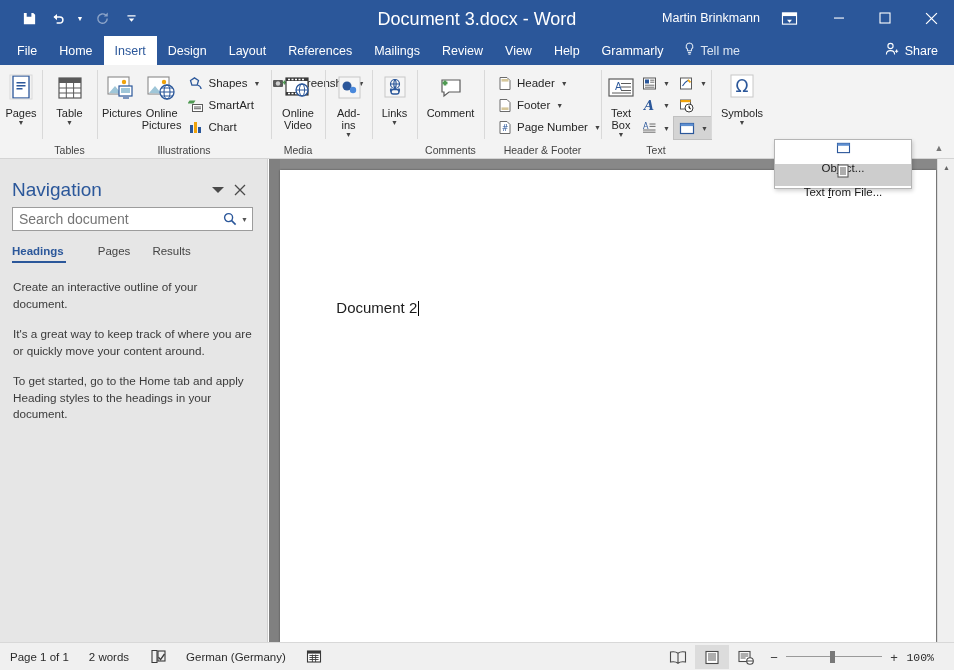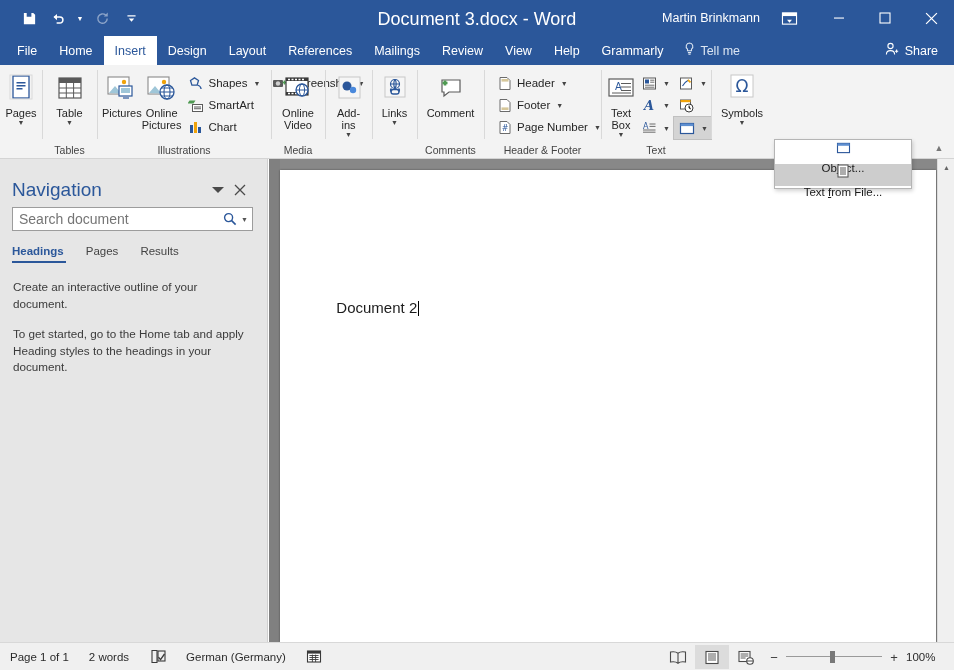--- a/index.html
+++ b/index.html
@@ -155,21 +155,21 @@
     background: #ffffff; border: 1px solid #9c9c9c; padding: 0 2px 0 6px;
   }
   .nav-search input {
     flex: 1; border: none; outline: none; font-size: 14px;
     font-family: Liberation Sans, sans-serif; color: #3a3a3a; background: transparent;
   }
   .nav-search .sic { width: 18px; display: flex; align-items: center; justify-content: center; color: #2b579a; }
   .nav-search .scar { width: 11px; font-size: 7px; color: #555; text-align: center; }
   .nav-tabs { display: flex; gap: 0; padding: 12px 0 0 12px; }
   .nav-tab { font-size: 11.5px; color: #444; padding: 2px 12px 4px 0; margin-right: 10px; }
-  .nav-tab.active { color: #2b579a; font-weight: bold; border-bottom: 2px solid #2b579a; padding-right: 2px; margin-right: 20px; }
+  .nav-tab.active { color: #2b579a; font-weight: bold; border-bottom: 2px solid #2b579a; padding-right: 2px; margin-right: 32px; }
   .nav-body { padding: 16px 14px 0 13px; }
   .nav-body p { font-size: 11.7px; color: #3b3b3b; line-height: 16.5px; margin-bottom: 14px; }
 
   
   .docarea {
     position: absolute; left: 269px; top: 159px; width: 685px; height: 483px;
     background: #888888;
   }
   .doc-gutter-l { position: absolute; left: 0; top: 0; width: 11px; height: 483px; background: #808080; }
   .page {
@@ -211,21 +211,21 @@
   .viewbtn.active { background: #dcdcdc; }
   .zoomwrap { display: flex; align-items: center; gap: 7px; padding: 0 10px 0 6px; }
   .zoom-sign { font-size: 13px; color: #3a3a3a; width: 10px; text-align: center; }
   .zoom-track { position: relative; width: 96px; height: 14px; }
   .zoom-track::before {
     content: ""; position: absolute; left: 0; right: 0; top: 6px; height: 1px; background: #9a9a9a;
   }
   .zoom-thumb {
     position: absolute; left: 44px; top: 1px; width: 5px; height: 12px; background: #787878;
   }
-  .zoom-pct { font-size: 11.5px; color: #2b2b2b; width: 38px; text-align: right; padding-right: 10px; }
+  .zoom-pct { font-size: 11.5px; color: #2b2b2b; width: 38px; text-align: right; padding-right: 10px; font-family: Liberation Mono, monospace; }
 </style>
 </head>
 <body>
 
 <div class="app">
 
   <div class="titlebar">
     <div class="qat">
       <div class="qat-btn">
         <svg width="15" height="15" viewBox="0 0 16 16">
@@ -688,20 +688,21 @@
         <span class="scar">▼</span>
       </div>
     </div>
     <div class="nav-tabs">
       <div class="nav-tab active">Headings</div>
       <div class="nav-tab">Pages</div>
       <div class="nav-tab">Results</div>
     </div>
     <div class="nav-body">
       <p>Create an interactive outline of your document.</p>
+      <p>It's a great way to keep track of where you are or quickly move your content around.</p>
       <p>To get started, go to the Home tab and apply Heading styles to the headings in your document.</p>
     </div>
   </div>
 
   <div class="docarea">
     <div class="doc-gutter-l"></div>
     <div class="page">
       <div class="page-text">
         <span>Document 2</span><span class="caret"></span>
       </div>

